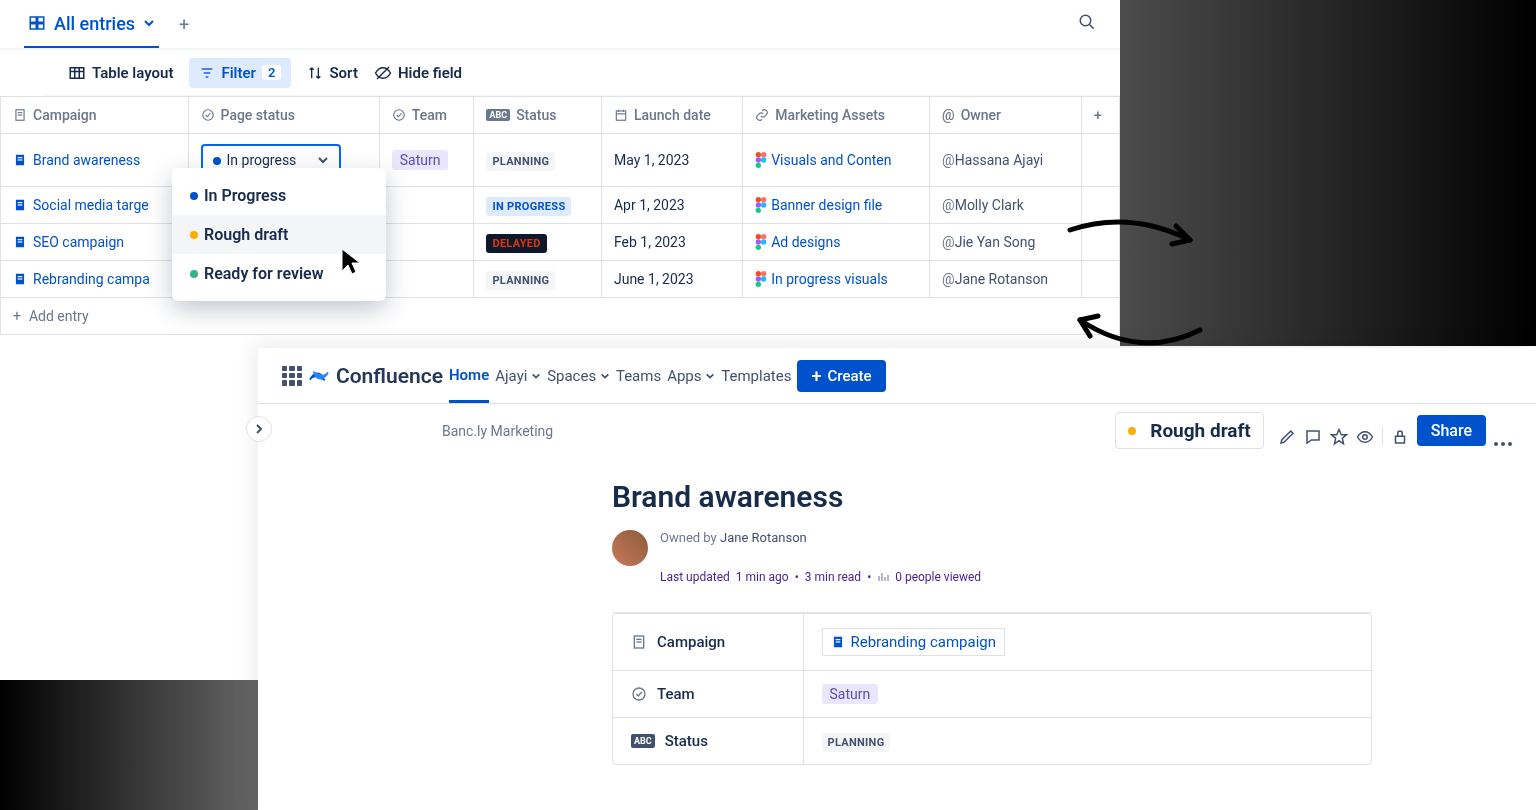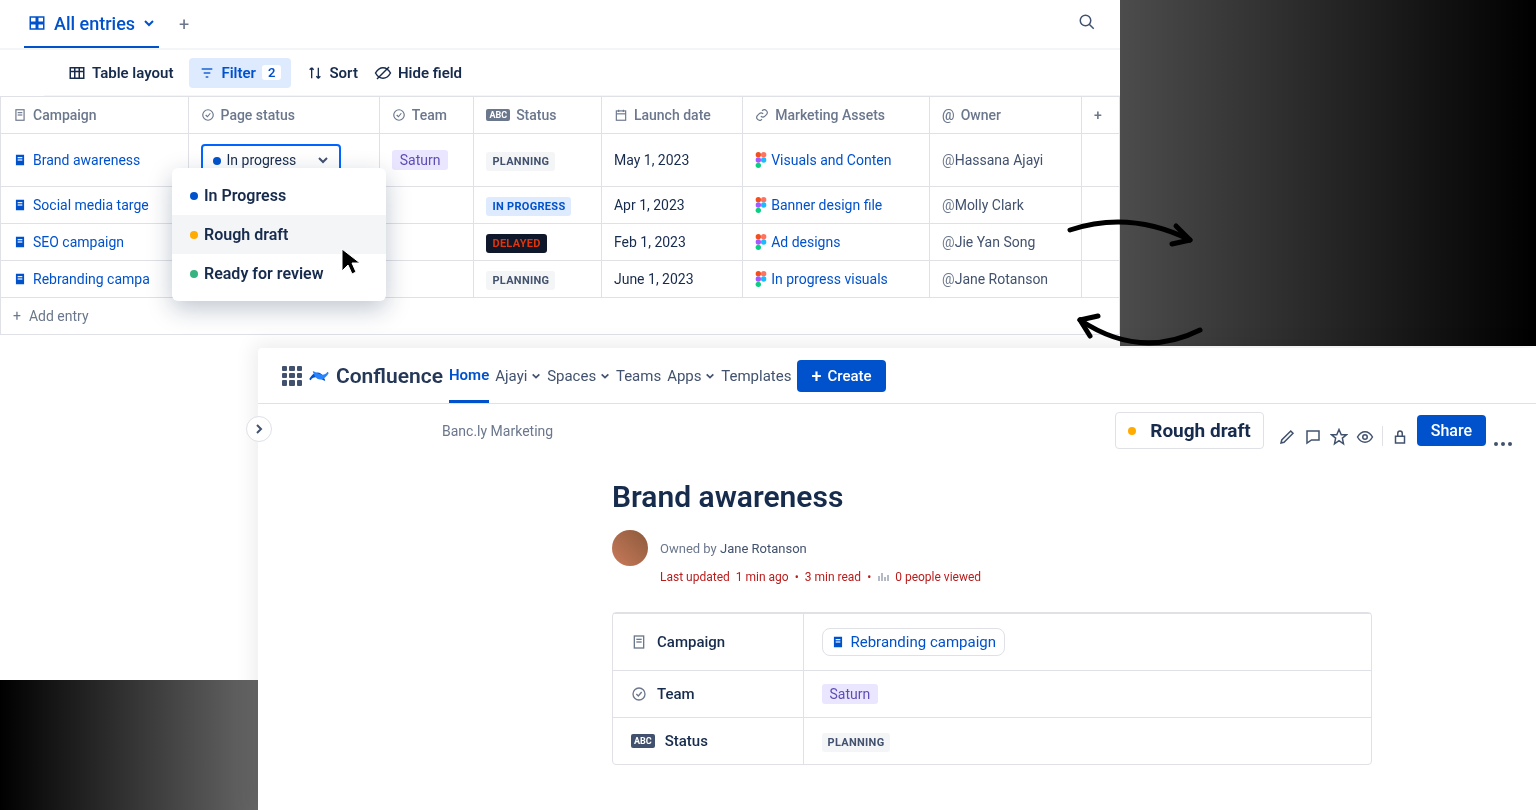--- a/index.html
+++ b/index.html
@@ -62,24 +62,24 @@
 .collapse-btn { position: absolute; left: -12px; top: 12px; width: 26px; height: 26px; border-radius: 50%; background: #fff; border: 1px solid #dfe1e6; display: flex; align-items: center; justify-content: center; color: #42526e; }
 .breadcrumb { color: #6b778c; font-size: 14px; margin-left: 160px; }
 .page-header-row { display: flex; align-items: center; margin-top: -4px; }
 .status-lozenge { margin-left: auto; background: #fff; border: 1px solid #dfe1e6; border-radius: 4px; padding: 6px 12px; display: flex; align-items: center; gap: 8px; font-weight: 700; font-size: 19px; color: #172b4d; }
 .page-actions { display: flex; align-items: flex-end; gap: 8px; margin-left: 14px; color: #42526e; }
 .divider { width: 1px; height: 20px; background: #dfe1e6; }
 .share-btn { background: #0052cc; color: #fff; padding: 6px 14px; border-radius: 4px; font-weight: 500; }
 
 .page-content { margin: 30px 0 0 330px; max-width: 760px; }
 .page-title { font-size: 30px; font-weight: 600; color: #172b4d; margin-bottom: 16px; }
-.byline { display: flex; align-items: center; gap: 12px; margin-bottom: 4px; }
+.byline { display: flex; align-items: flex-start; gap: 12px; margin-bottom: 4px; }
 .avatar { width: 36px; height: 36px; border-radius: 50%; background: linear-gradient(45deg,#c97a5a,#8b5a3c); }
 .byline-text { font-size: 13px; color: #6b778c; }
-.byline-meta { font-size: 12px; color: #b91c1c; margin-left: 48px; display: flex; gap: 6px; align-items: center; }
+.byline-meta { font-size: 12px; color: #4c1d95; margin-left: 48px; display: flex; gap: 6px; align-items: center; }
 
 .embed-db { border: 1px solid #dfe1e6; border-radius: 4px; margin-top: 28px; }
 .embed-header { padding: 10px 14px; display: flex; align-items: center; gap: 8px; color: #0052cc; font-size: 15px; }
 .embed-table { width: 100%; border-collapse: collapse; }
 .embed-table td { border-top: 1px solid #dfe1e6; padding: 14px 18px; font-size: 15px; color: #172b4d; }
 .embed-table td:first-child { width: 190px; border-right: 1px solid #dfe1e6; }
 .prop-label { display: flex; align-items: center; gap: 10px; color: #172b4d; font-weight: 500; }
 .prop-icon { color: #6b778c; }
 
 
@@ -465,21 +465,21 @@
             <td>
                   <div class="prop-label">
                     <svg class="prop-icon" width="16" height="16" viewBox="0 0 24 24">
                       <rect x="5" y="3" width="14" height="18" fill="none" stroke="#6b778c" stroke-width="2"></rect>
                       <line x1="8" y1="8" x2="16" y2="8" stroke="#6b778c" stroke-width="2"></line>
                       <line x1="8" y1="12" x2="16" y2="12" stroke="#6b778c" stroke-width="2"></line>
                     </svg>
                     <span>Campaign</span>
                   </div>
                 </td>
-            <td><span class="page-link" style="border:1px solid #dfe1e6;padding:4px 8px;border-radius:8px;display:inline-flex">
+            <td><span class="page-link" style="border:1px solid #dfe1e6;padding:4px 8px;border-radius:0;display:inline-flex">
                     <svg width="14" height="14" viewBox="0 0 24 24">
                       <rect x="5" y="3" width="14" height="18" fill="#0052cc"></rect>
                       <line x1="8" y1="8" x2="16" y2="8" stroke="#fff" stroke-width="2"></line>
                       <line x1="8" y1="12" x2="16" y2="12" stroke="#fff" stroke-width="2"></line>
                     </svg>
                     <span>Rebranding campaign</span>
                   </span></td>
           </tr>
           <tr>
             <td>

